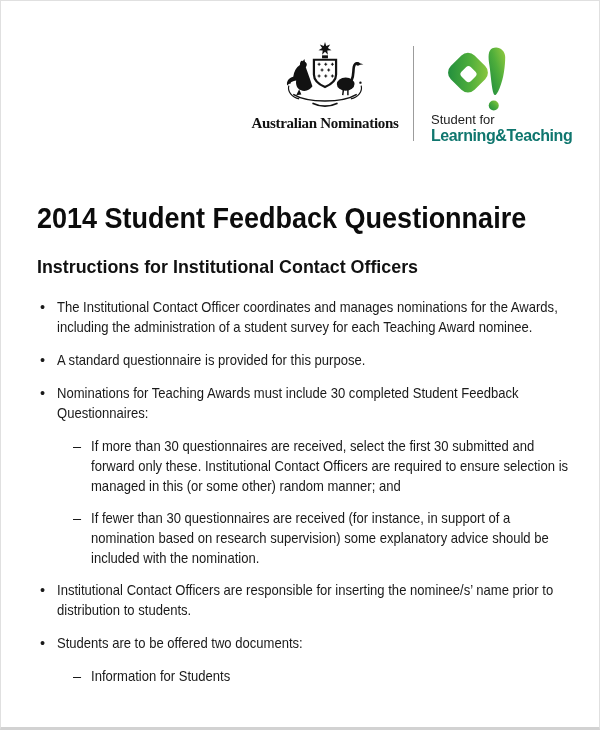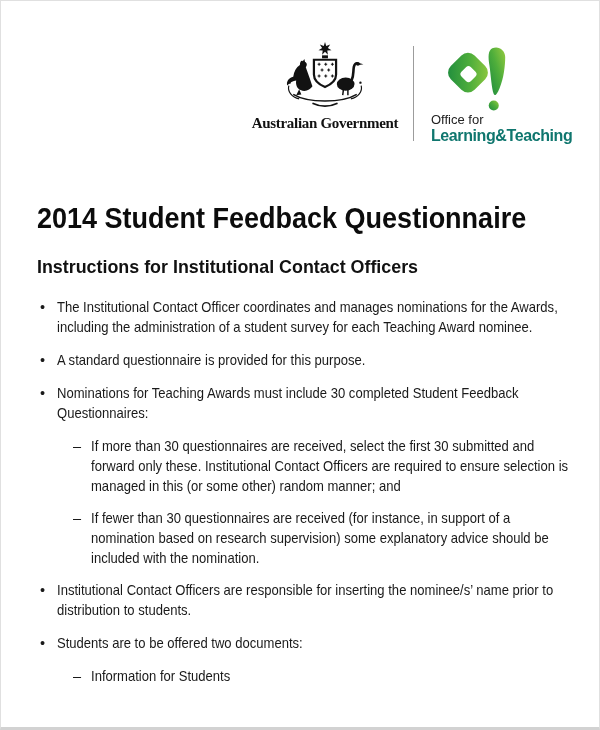--- a/index.html
+++ b/index.html
@@ -65,42 +65,42 @@
           <path d="M111,28.5 l6,1.5 -6,1.2 z"></path>
           <path d="M90,64 l-1,8 M96,65 l0,7" fill="none" stroke="#121212" stroke-width="2"></path>
           <path d="M22,71 C42,83 88,83 108,71" fill="none" stroke="#121212" stroke-width="2"></path>
           <path d="M16,59 C14,67 20,75 30,77" fill="none" stroke="#121212" stroke-width="1.6"></path>
           <path d="M114,59 C116,67 110,75 100,77" fill="none" stroke="#121212" stroke-width="1.6"></path>
           <path d="M48,83 C58,88 72,88 82,83" fill="none" stroke="#121212" stroke-width="2.2"></path>
           <circle cx="17" cy="55" r="1.6"></circle>
             <circle cx="113" cy="55" r="1.6"></circle>
         </g>
       </svg>
-      <div class="gov-label">Australian Government</div>
+      <div class="gov-label">Australian Nominations</div>
     </div>
 
     <div class="hdr-divider"></div>
 
     <div class="olt">
       <svg width="74" height="68" viewBox="0 0 100 95" aria-hidden="true">
         <defs>
           <linearGradient id="oltg" x1="0" y1="1" x2="1" y2="0">
             <stop offset="0%" stop-color="#1b8a3e"></stop>
             <stop offset="55%" stop-color="#4fae3b"></stop>
             <stop offset="100%" stop-color="#97cb40"></stop>
           </linearGradient>
         </defs>
         <g transform="rotate(45 36 40)">
           <rect x="12.5" y="16.5" width="47" height="47" rx="13" fill="url(#oltg)"></rect>
           <rect x="28.8" y="31.8" width="18.4" height="18.4" rx="4.5" fill="#ffffff"></rect>
         </g>
         <path d="M70,6 C78,2 88,8 88,18 C88,30 86,48 80,62 C77,69 74,74 72,70 C69,62 68,44 66,30 C64,18 64,9 70,6 Z" fill="url(#oltg)"></path>
         <circle cx="72" cy="86" r="7" fill="url(#oltg)"></circle>
       </svg>
-      <div class="olt-line1">Office for</div>
+      <div class="olt-line1">Student for</div>
       <div class="olt-line2">Learning&amp;Teaching</div>
     </div>
 
   </div>
 
   <div class="main">
 
     <h1 class="doc-title">2014 Student Feedback Questionnaire</h1>
     <h2 class="doc-subtitle">Instructions for Institutional Contact Officers</h2>
 

